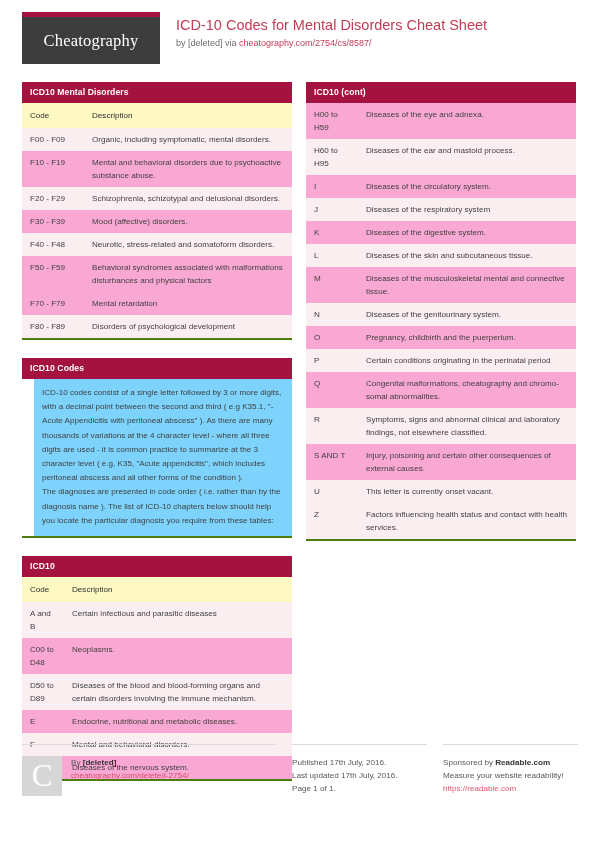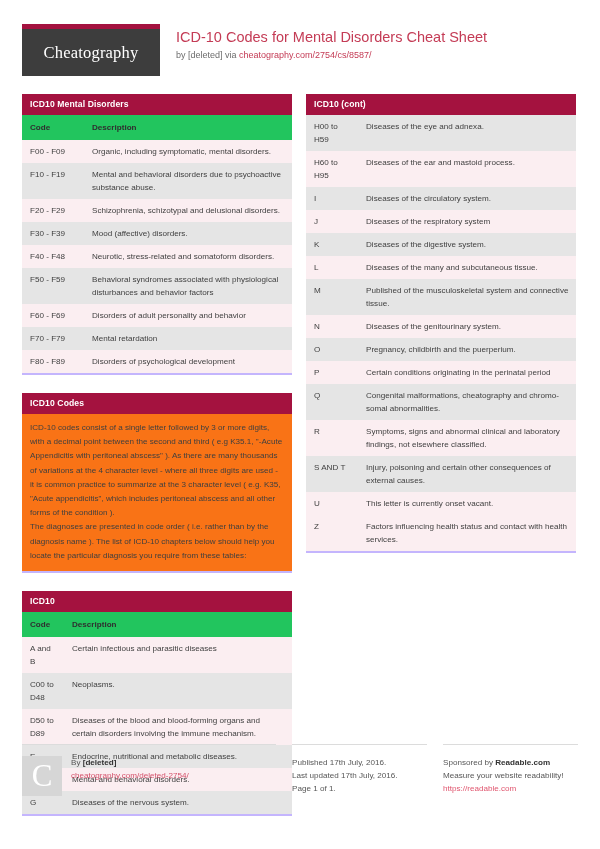--- a/index.html
+++ b/index.html
@@ -12,21 +12,21 @@
     height: 849px;
     font-family: "Liberation Sans", sans-serif;
     color: #3a3a3a;
     -webkit-font-smoothing: antialiased;
   }
   .page {
     position: relative;
     width: 600px;
     height: 849px;
     box-sizing: border-box;
-    padding: 24px 22px 0 22px;
+    padding: 12px 22px 0 22px;
   }
 
   
   .header {
     display: flex;
     align-items: flex-start;
     height: 56px;
     margin-bottom: 14px;
   }
   .logo {
@@ -73,21 +73,21 @@
     gap: 14px;
     align-items: flex-start;
   }
   .col {
     width: 270px;
     flex: none;
   }
 
   
   .block {
-    border-bottom: 2px solid #c4b5fd;
+    border-bottom: 2px solid #4d7c0f;
     margin-bottom: 18px;
   }
   .block-title {
     background: #a4123f;
     color: #ffffff;
     font-size: 8.6px;
     font-weight: bold;
     padding: 5px 8px 5px 8px;
     line-height: 11px;
     letter-spacing: 0.1px;
@@ -101,43 +101,44 @@
     font-size: 8.1px;
     line-height: 13px;
     padding: 5px 7px 5px 8px;
     vertical-align: top;
     text-align: left;
     color: #3f3f3f;
     word-wrap: break-word;
     overflow-wrap: break-word;
   }
   table.tbl th {
-    font-weight: bold;
+    font-weight: normal;
     color: #2f2f2f;
-    background: #22c55e;
+    background: #fef9c3;
     padding-top: 6px;
     padding-bottom: 6px;
   }
   table.tbl tr.odd td {
     background: #fbeef1;
   }
   table.tbl tr.even td {
-    background: #e5e5e5;
+    background: #f9a8d4;
   }
   col.c-code-wide { width: 62px; }
   col.c-code-narrow { width: 42px; }
   col.c-code-right { width: 52px; }
 
   .prose {
     font-size: 8.1px;
     line-height: 14.2px;
     padding: 7px 8px 8px 8px;
-    background: #f97316;
+    background: #7dd3fc;
     color: #3f3f3f;
     white-space: pre-line;
+    margin-left: 12px;
   }
 
   
   .footer {
     position: absolute;
     left: 22px;
     right: 22px;
     top: 744px;
     display: flex;
     gap: 16px;
@@ -218,25 +219,21 @@
             <tr class="even">
                 <td>F30 - F39</td>
                 <td>Mood (affective) disorders.</td>
               </tr>
             <tr class="odd">
                 <td>F40 - F48</td>
                 <td>Neurotic, stress-related and somatoform disorders.</td>
               </tr>
             <tr class="even">
                 <td>F50 - F59</td>
-                <td>Behavioral syndromes associated with physiological disturbances and behavior factors</td>
-              </tr>
-            <tr class="odd">
-                <td>F60 - F69</td>
-                <td>Disorders of adult personality and behavior</td>
+                <td>Behavioral syndromes associated with malformations disturbances and physical factors</td>
               </tr>
             <tr class="even">
                 <td>F70 - F79</td>
                 <td>Mental retardation</td>
               </tr>
             <tr class="odd">
                 <td>F80 - F89</td>
                 <td>Disorders of psychological development</td>
               </tr>
           </tbody>
@@ -317,25 +314,25 @@
             <tr class="odd">
                 <td>J</td>
                 <td>Diseases of the respiratory system</td>
               </tr>
             <tr class="even">
                 <td>K</td>
                 <td>Diseases of the digestive system.</td>
               </tr>
             <tr class="odd">
                 <td>L</td>
-                <td>Diseases of the many and subcutaneous tissue.</td>
+                <td>Diseases of the skin and subcutaneous tissue.</td>
               </tr>
             <tr class="even">
                 <td>M</td>
-                <td>Published of the musculoskeletal system and connective tissue.</td>
+                <td>Diseases of the musculoskeletal mental and connective tissue.</td>
               </tr>
             <tr class="odd">
                 <td>N</td>
                 <td>Diseases of the genitourinary system.</td>
               </tr>
             <tr class="even">
                 <td>O</td>
                 <td>Pregnancy, childbirth and the puerperium.</td>
               </tr>
             <tr class="odd">

